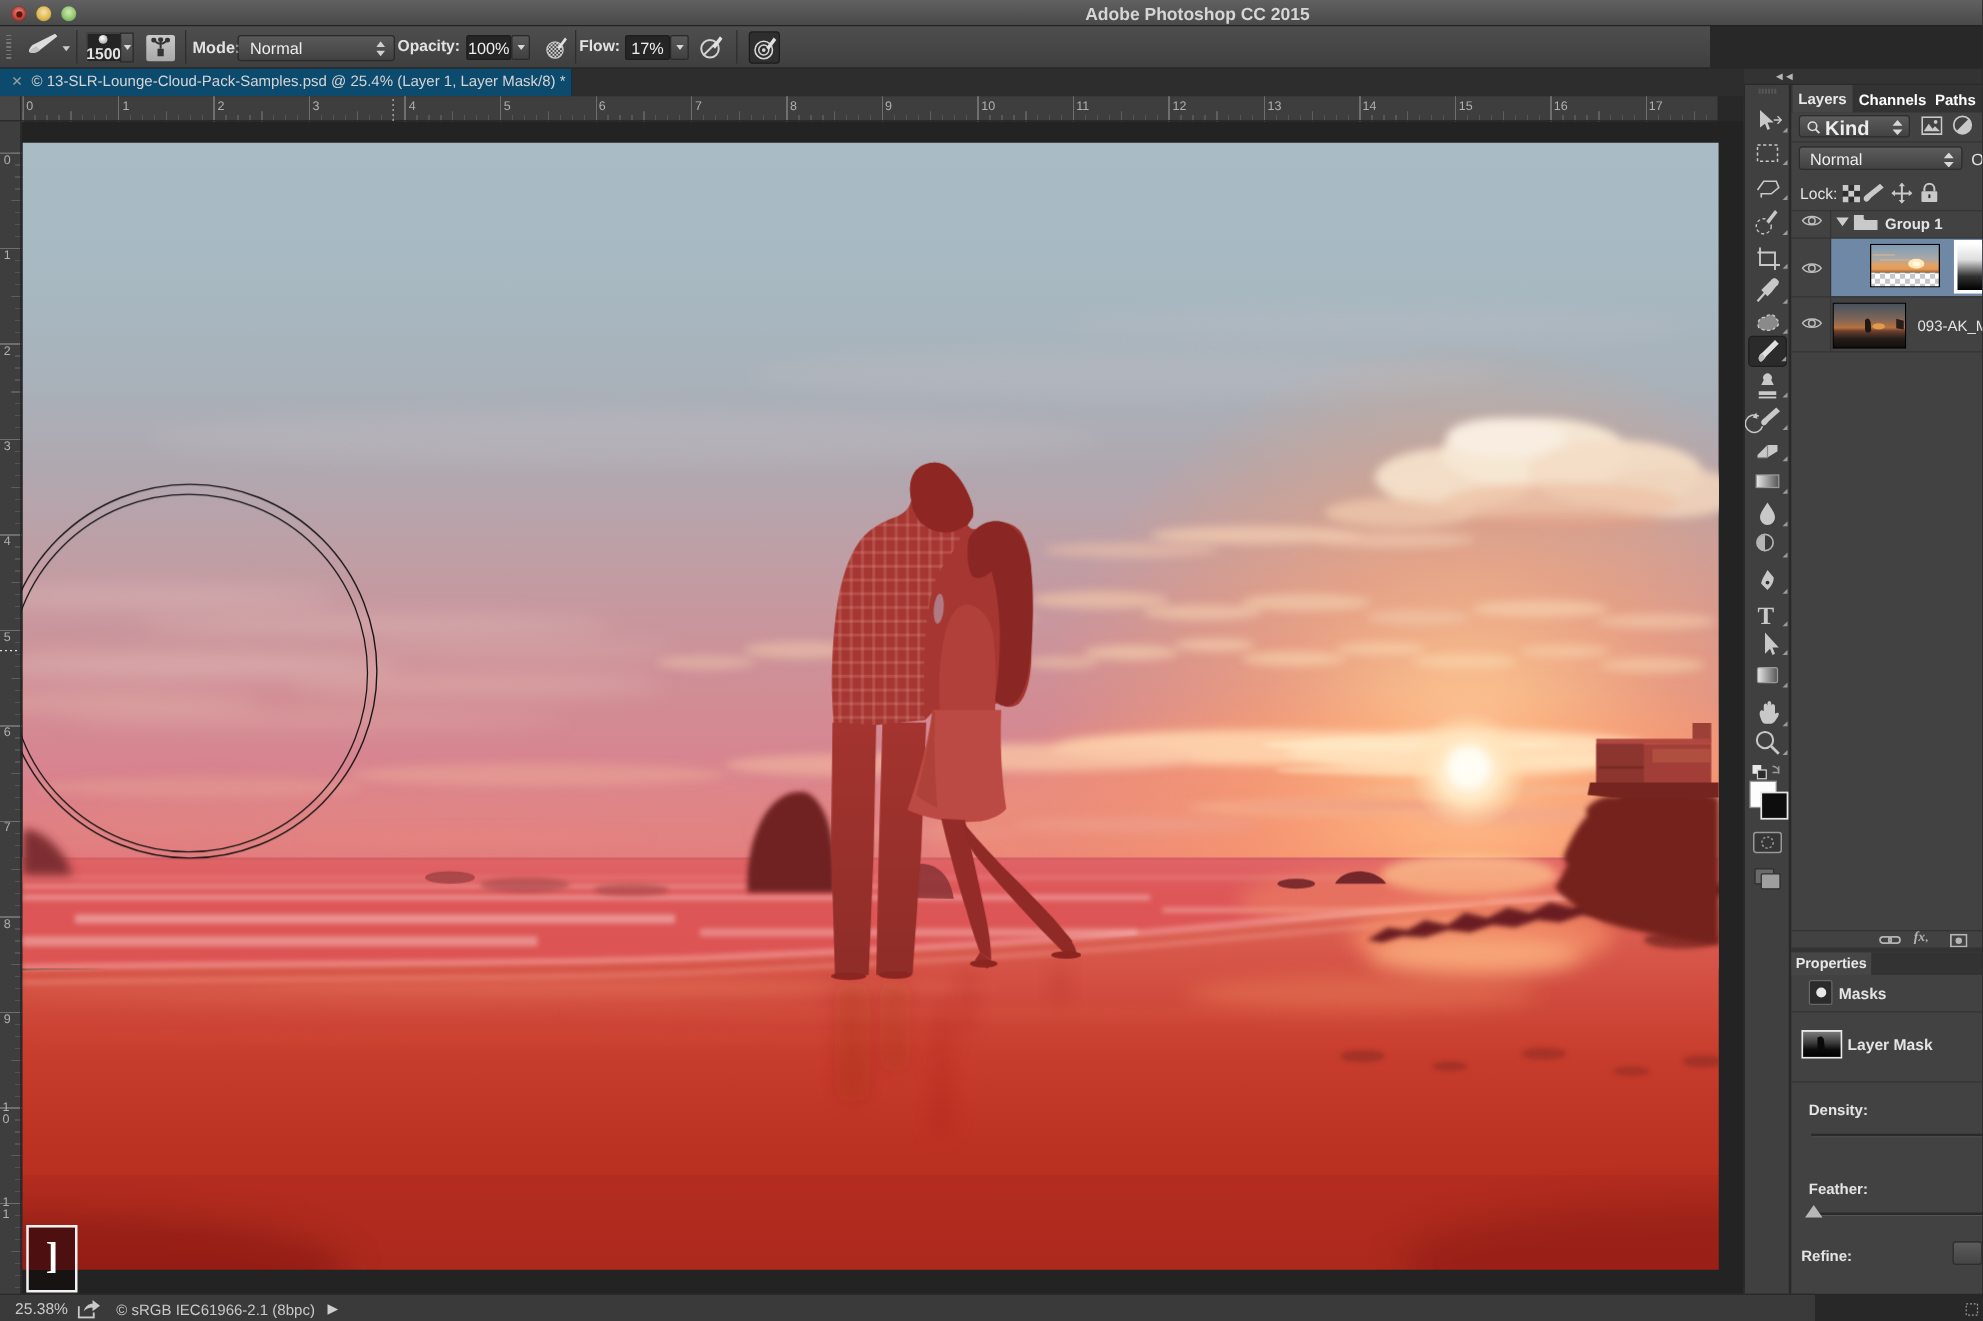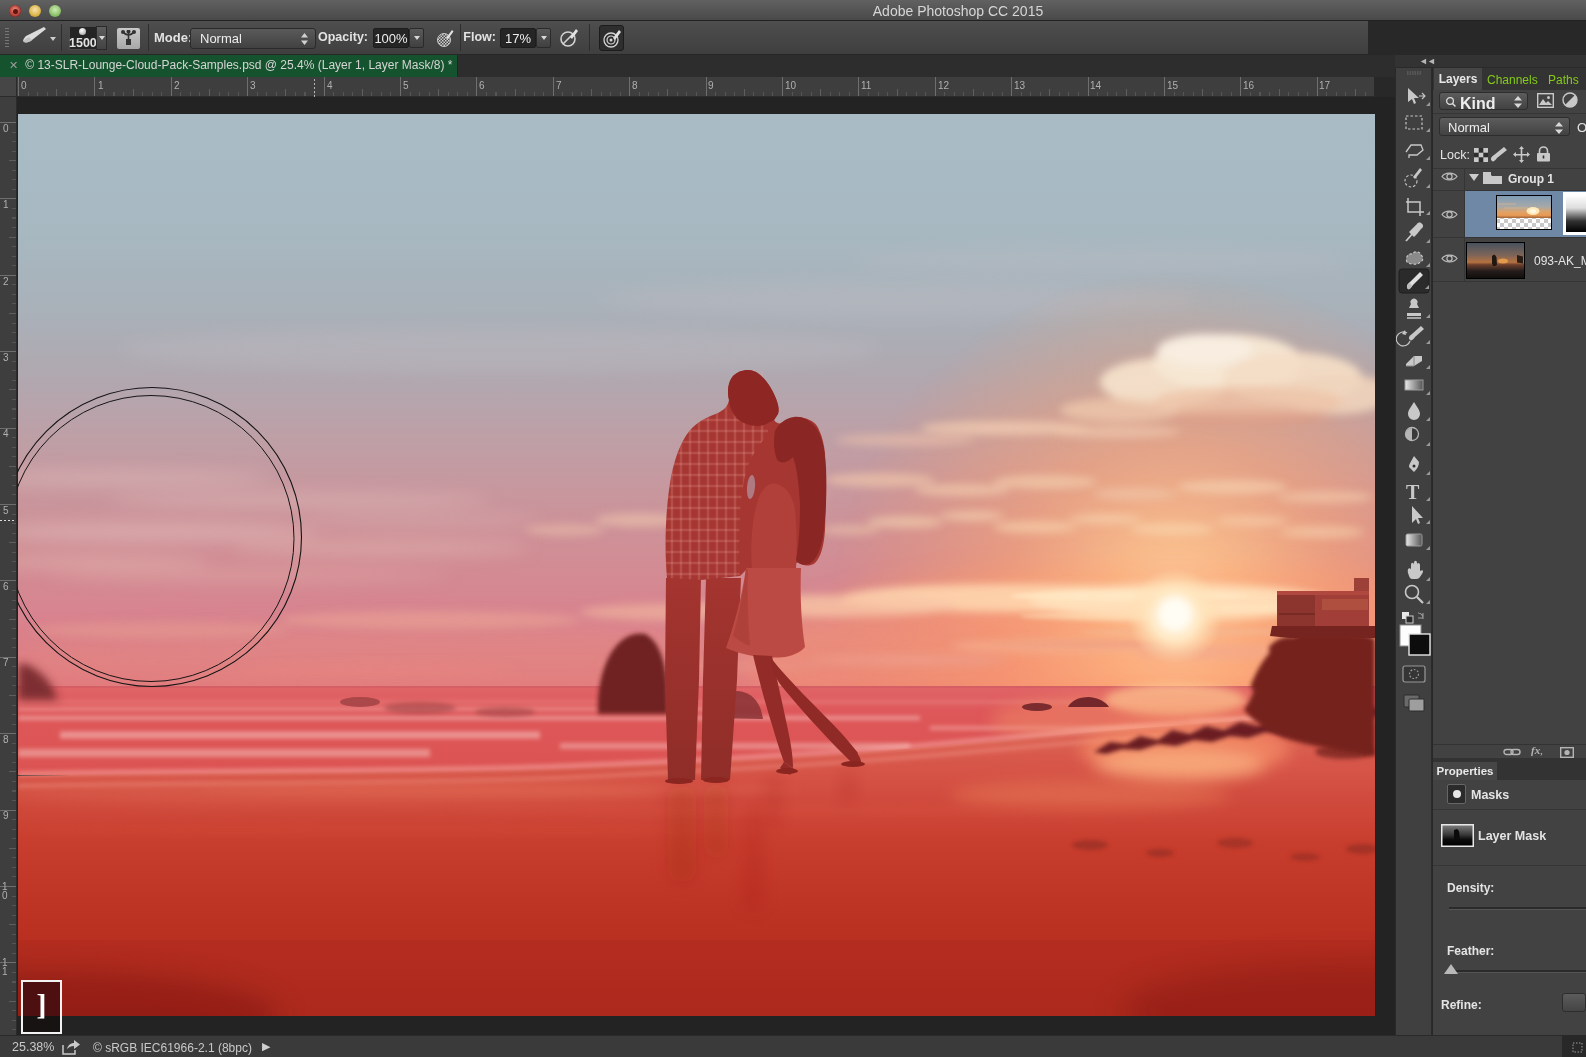--- a/index.html
+++ b/index.html
@@ -2,59 +2,59 @@
 <html><head>
 <meta charset="utf-8">
 <style>
 *{margin:0;padding:0;box-sizing:border-box}
 body{font-family:"Liberation Sans",sans-serif;background:#393939}
 #app{position:relative;width:1586px;height:1057px;overflow:hidden;background:#282828}
 .abs{position:absolute}
 
 #menubar{left:0;top:0;width:1586px;height:21px;background:linear-gradient(#616161,#494949);border-bottom:1px solid #222}
 .tl{width:12px;height:12px;border-radius:50%;top:5px}
-#menutitle{top:3px;left:958px;transform:translateX(-50%);font-size:14px;font-weight:normal;color:#d6d6d6;white-space:nowrap}
+#menutitle{top:3px;left:958px;transform:translateX(-50%);font-size:14px;font-weight:bold;color:#d6d6d6;white-space:nowrap}
 
 #optbar{left:0;top:21px;width:1368px;height:34px;background:linear-gradient(#4e4e4e,#3f3f3f);border-bottom:1px solid #272727}
 .sep{width:1px;background:#2e2e2e;top:3px;height:27px}
 .olab{font-size:13px;color:#e2e2e2;top:9px;white-space:nowrap}
 .obox{height:20px;top:7px;background:#252525;border:1px solid #1d1d1d;border-radius:2px;color:#eee;font-size:13px;text-align:center;line-height:19px}
 .obtn{height:20px;top:7px;background:linear-gradient(#595959,#404040);border:1px solid #2a2a2a;border-radius:2px}
 .drop{height:21px;top:7px;background:linear-gradient(#5a5a5a,#414141);border:1px solid #2a2a2a;border-radius:3px;color:#ededed;font-size:13px}
 
 #tabbar{left:0;top:55px;width:1395px;height:22px;background:#2d2d2d}
-#doctab{left:0;top:0;width:458px;height:22px;background:#14532d;border-right:1px solid #252525;color:#d5d5d5;font-size:12px;line-height:21px;white-space:nowrap;overflow:hidden}
+#doctab{left:0;top:0;width:458px;height:22px;background:#0c4a6e;border-right:1px solid #252525;color:#d5d5d5;font-size:12px;line-height:21px;white-space:nowrap;overflow:hidden}
 
 #hruler{left:0;top:77px;width:1374px;height:20px;border-bottom:1px solid #2b2b2b;
  background:
  repeating-linear-gradient(90deg,#6e6e6e 0 1px,transparent 1px 76.4px) 18px 0/1356px 20px no-repeat,
  repeating-linear-gradient(90deg,#5e5e5e 0 1px,transparent 1px 38.2px) 18px 12px/1356px 8px no-repeat,
  repeating-linear-gradient(90deg,#555 0 1px,transparent 1px 9.55px) 18px 15px/1356px 5px no-repeat,
  #3e3e3e}
 #vruler{left:0;top:97px;width:17px;height:938px;border-right:1px solid #2b2b2b;
  background:
  repeating-linear-gradient(180deg,#6e6e6e 0 1px,transparent 1px 76.4px) 0 25px/17px 918px no-repeat,
  repeating-linear-gradient(180deg,#5e5e5e 0 1px,transparent 1px 38.2px) 9px 25px/8px 918px no-repeat,
  repeating-linear-gradient(180deg,#555 0 1px,transparent 1px 9.55px) 12px 25px/5px 918px no-repeat,
  #3e3e3e}
 .rnum{position:absolute;font-size:10px;color:#b0b0b0}
 #corner{left:0;top:77px;width:17px;height:20px;background:#464646;border-right:1px solid #2b2b2b;border-bottom:1px solid #2b2b2b}
 
 #paste{left:17px;top:97px;width:1378px;height:938px;background:#232323}
 
-#statusbar{left:0;top:1035px;width:1562px;height:22px;background:#3a3a3a;border-top:1px solid #2a2a2a;color:#c9c9c9;font-size:12.5px}
+#statusbar{left:0;top:1035px;width:1452px;height:22px;background:#3a3a3a;border-top:1px solid #2a2a2a;color:#c9c9c9;font-size:12.5px}
 
 #collapsebar{left:1395px;top:55px;width:191px;height:13px;background:#333333;border-bottom:1px solid #2a2a2a}
 #toolstrip{left:1395px;top:68px;width:37px;height:967px;background:#404040;border-right:1px solid #2a2a2a;border-left:1px solid #2a2a2a}
 
 #panelcol{left:1433px;top:68px;width:153px;height:967px;background:#424242}
 .ptabbar{background:#333333}
 .ptab{background:#464646;color:#e8e8e8;font-weight:bold;font-size:12px}
 .ptxt{color:#e4e4e4;font-size:12px;white-space:nowrap}
-.pgrey{color:#84cc16;font-weight:normal;font-size:12px}
+.pgrey{color:#ffffff;font-weight:bold;font-size:12px}
 .pdrop{background:linear-gradient(#5c5c5c,#424242);border:1px solid #2d2d2d;border-radius:3px;color:#ededed}
 .hline{background:#353535;height:1px}
 </style>
 </head>
 <body>
 <div id="app">
 
   <div id="paste" class="abs"></div>
 
   <svg class="abs" style="left:18px;top:114px" width="1357" height="902" viewBox="18 114 1357 902">

